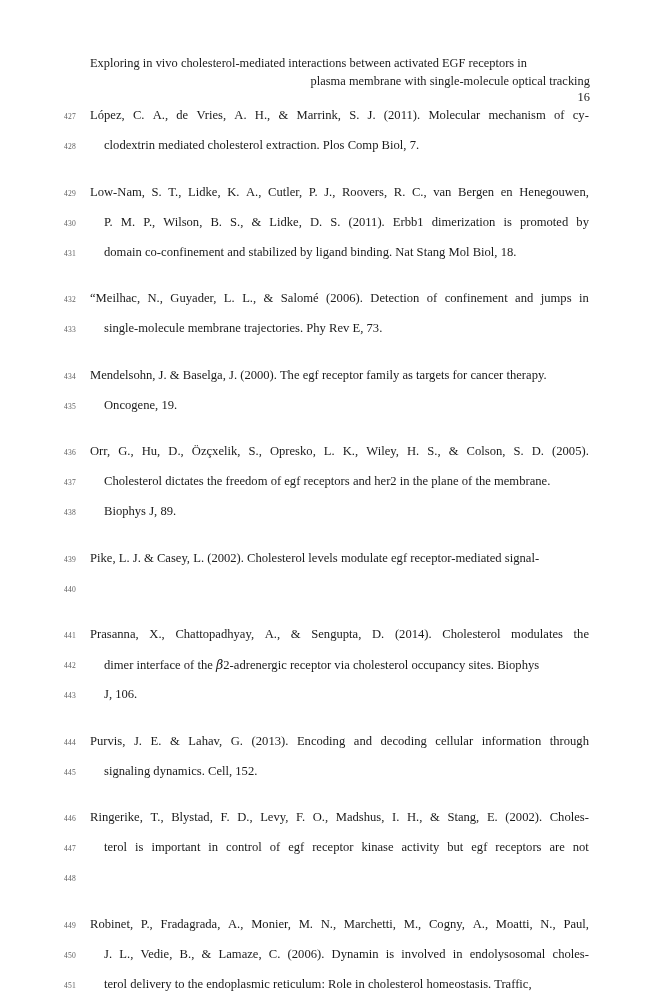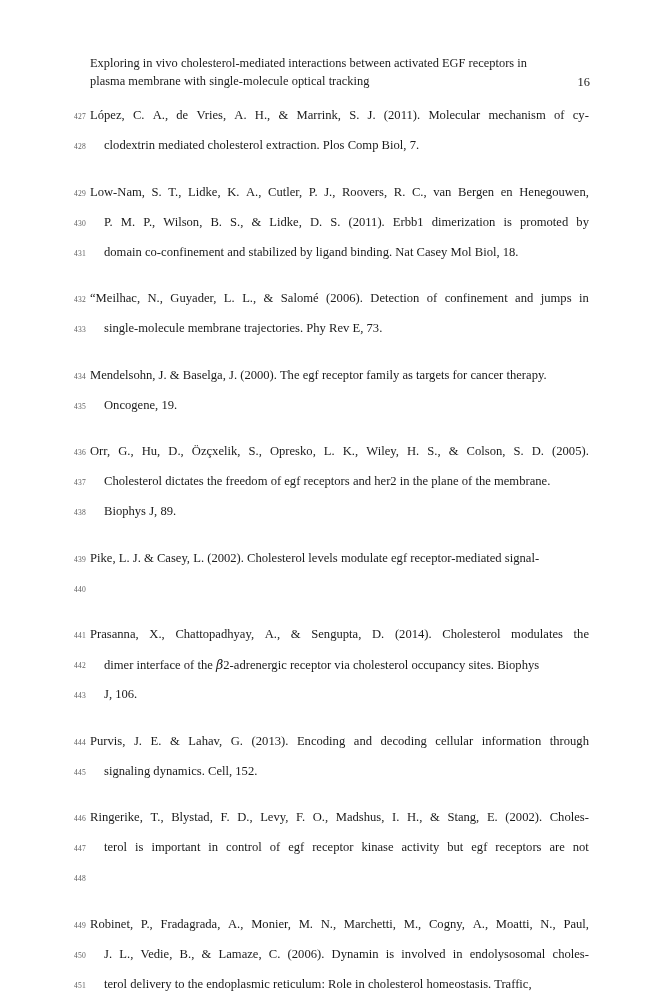--- a/index.html
+++ b/index.html
@@ -36,20 +36,21 @@
     font-size: 12.4px;
     line-height: 18px;
     letter-spacing: 0.02px;
     white-space: pre-wrap;
   }
   .rh-row2 {
     display: flex;
     justify-content: space-between;
     align-items: flex-end;
     width: 500px;
+    flex-direction: column;
   }
   .rh-pageno {
     font-size: 12.4px;
     padding-left: 14px;
   }
 
   
   .reflist {
     position: absolute;
     left: 0;
@@ -65,21 +66,21 @@
   .ref-line {
     position: relative;
     height: 30px;
   }
 
   .line-number {
     position: absolute;
     left: 46px;
     top: 8px;
     width: 22px;
-    text-align: right;
+    text-align: left;
     font-size: 7.6px;
     color: #5f5f5f;
     font-family: "Liberation Serif", "DejaVu Serif", serif;
     letter-spacing: 0.2px;
   }
 
   .line-text {
     position: absolute;
     left: 72px;
     top: 0px;
@@ -199,21 +200,21 @@
               <span>Erbb1</span>
               <span>dimerization</span>
               <span>is</span>
               <span>promoted</span>
               <span>by</span>
             </div>
           </div>
         </div>
         <div class="ref-line">
           <div class="line-number">431</div>
-          <div class="line-text indent"><span>domain co-confinement and stabilized by ligand binding. </span><span class="ital">Nat Casey Mol Biol</span><span>,  18.</span></div>
+          <div class="line-text indent"><span>domain co-confinement and stabilized by ligand binding. </span><span class="ital">Nat Stang Mol Biol</span><span>,  18.</span></div>
         </div>
       </div>
       <div class="ref-entry">
         <div class="ref-line">
           <div class="line-number">432</div>
           <div class="line-text">
             <div class="jt spread">
               <span>“Meilhac,</span>
               <span>N.,</span>
               <span>Guyader,</span>

